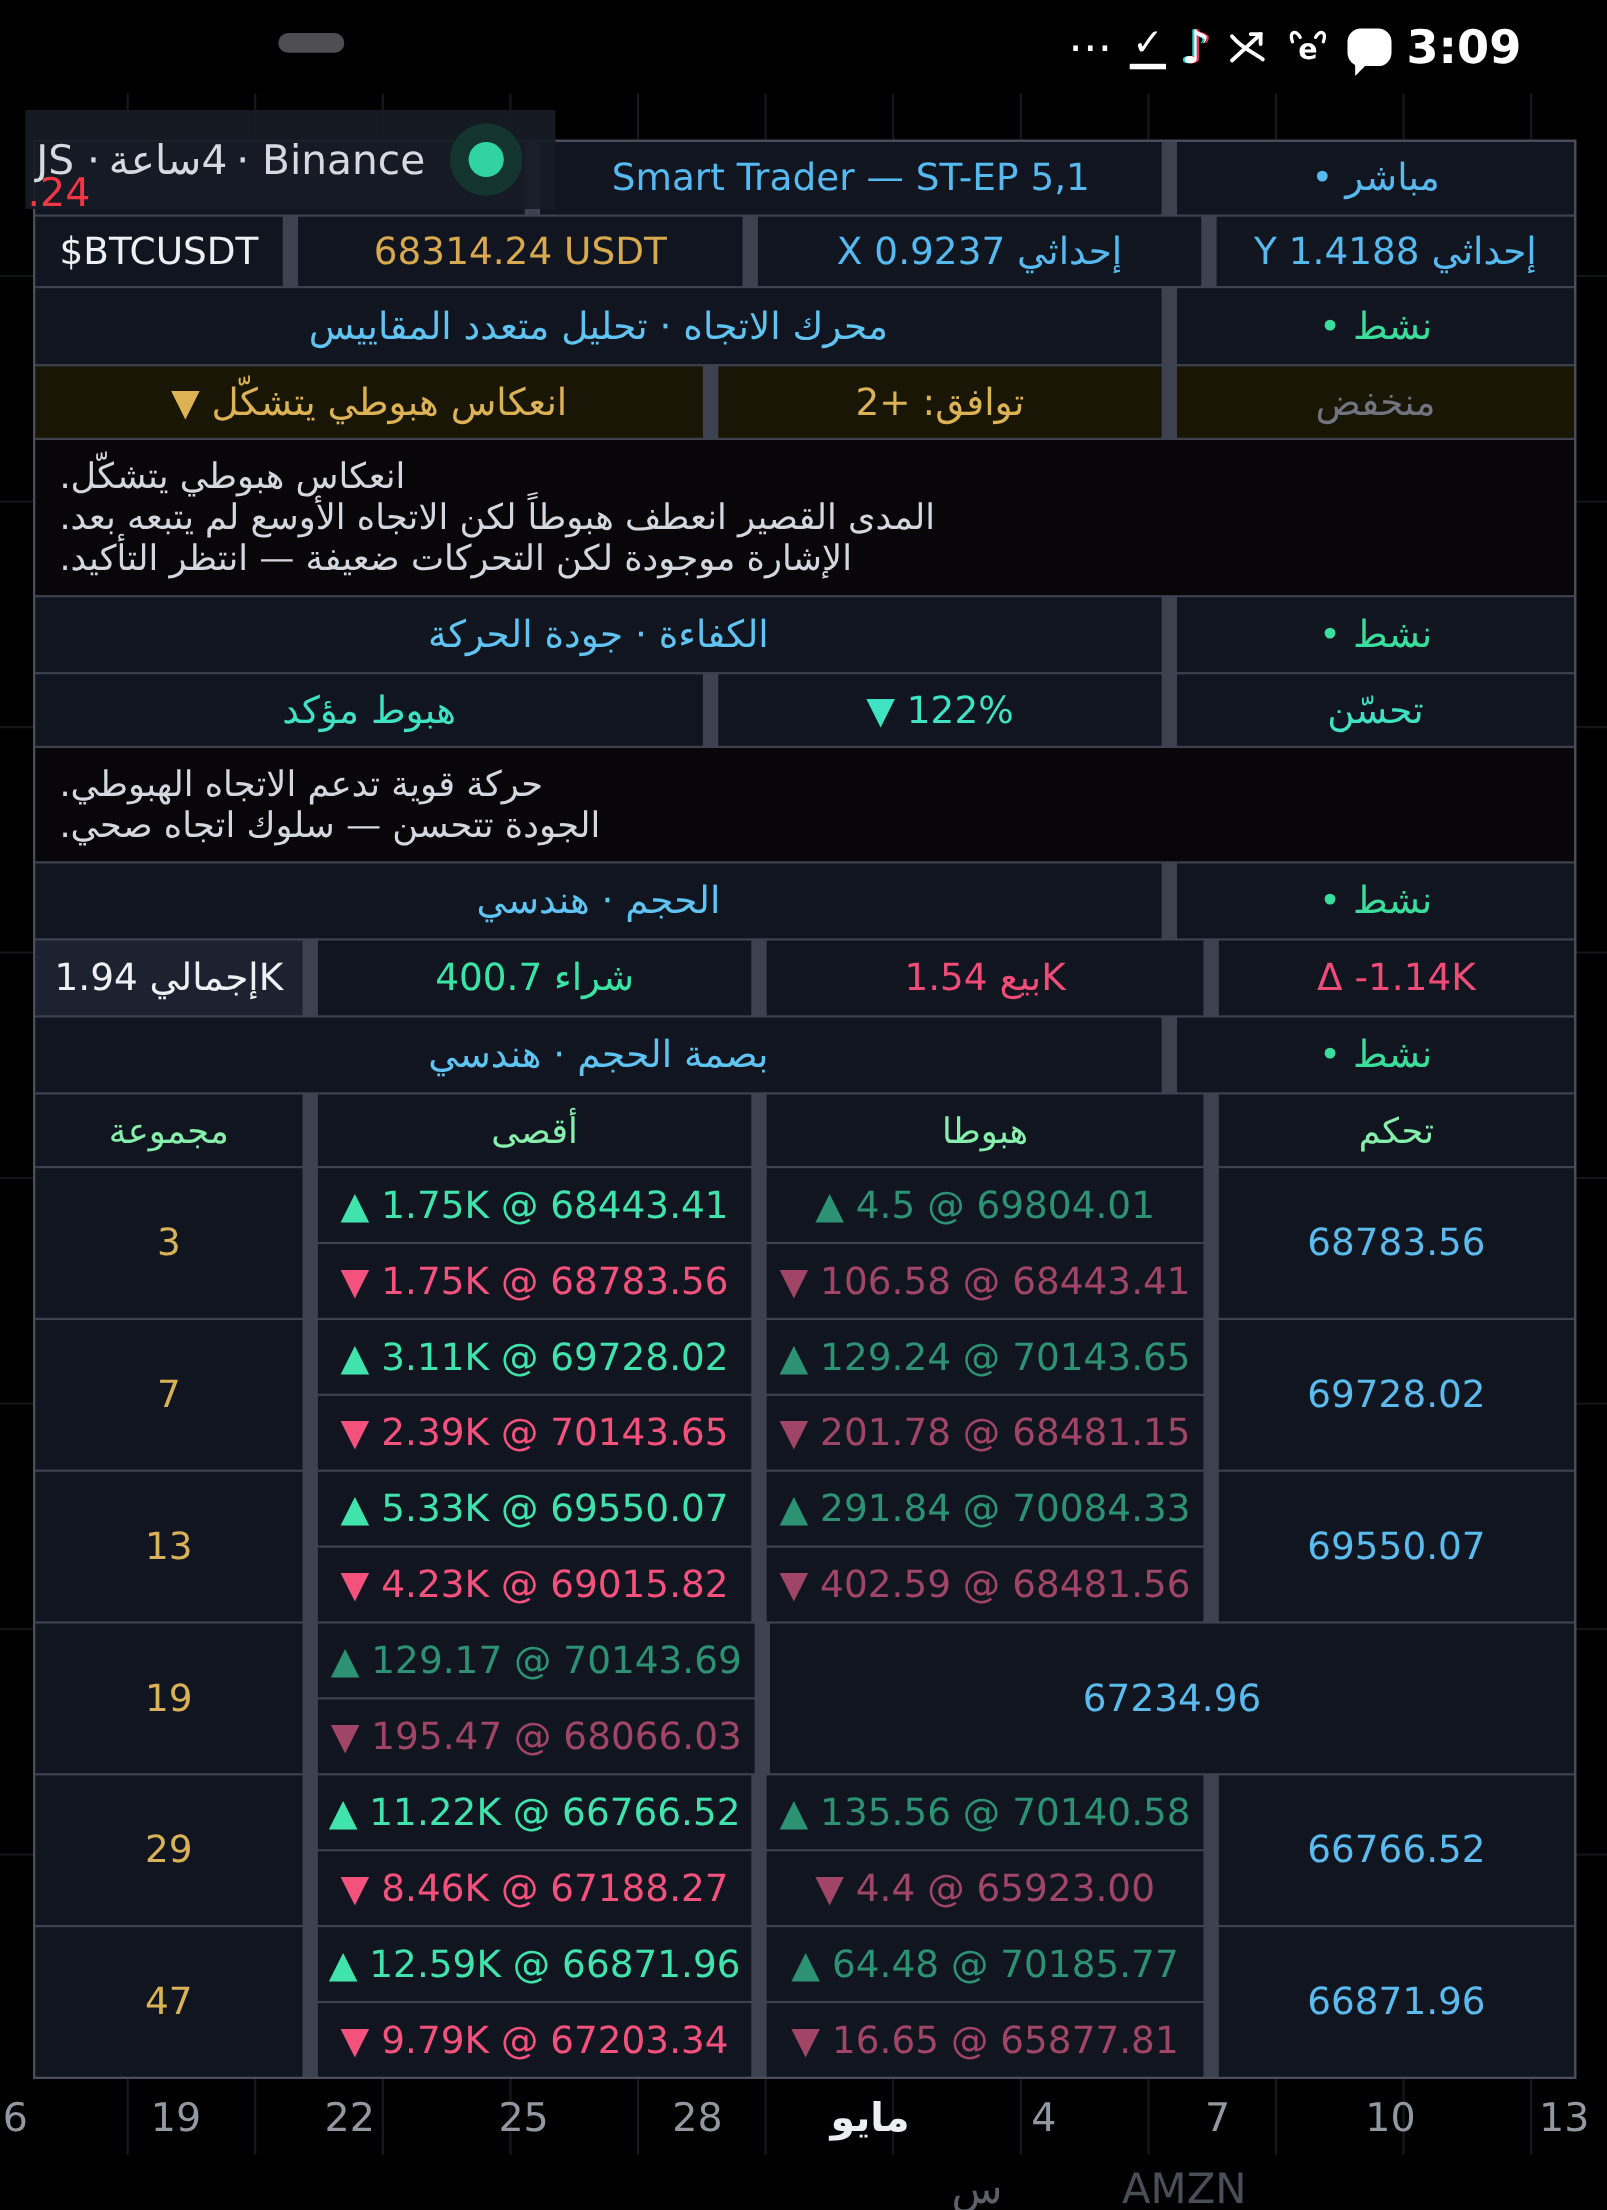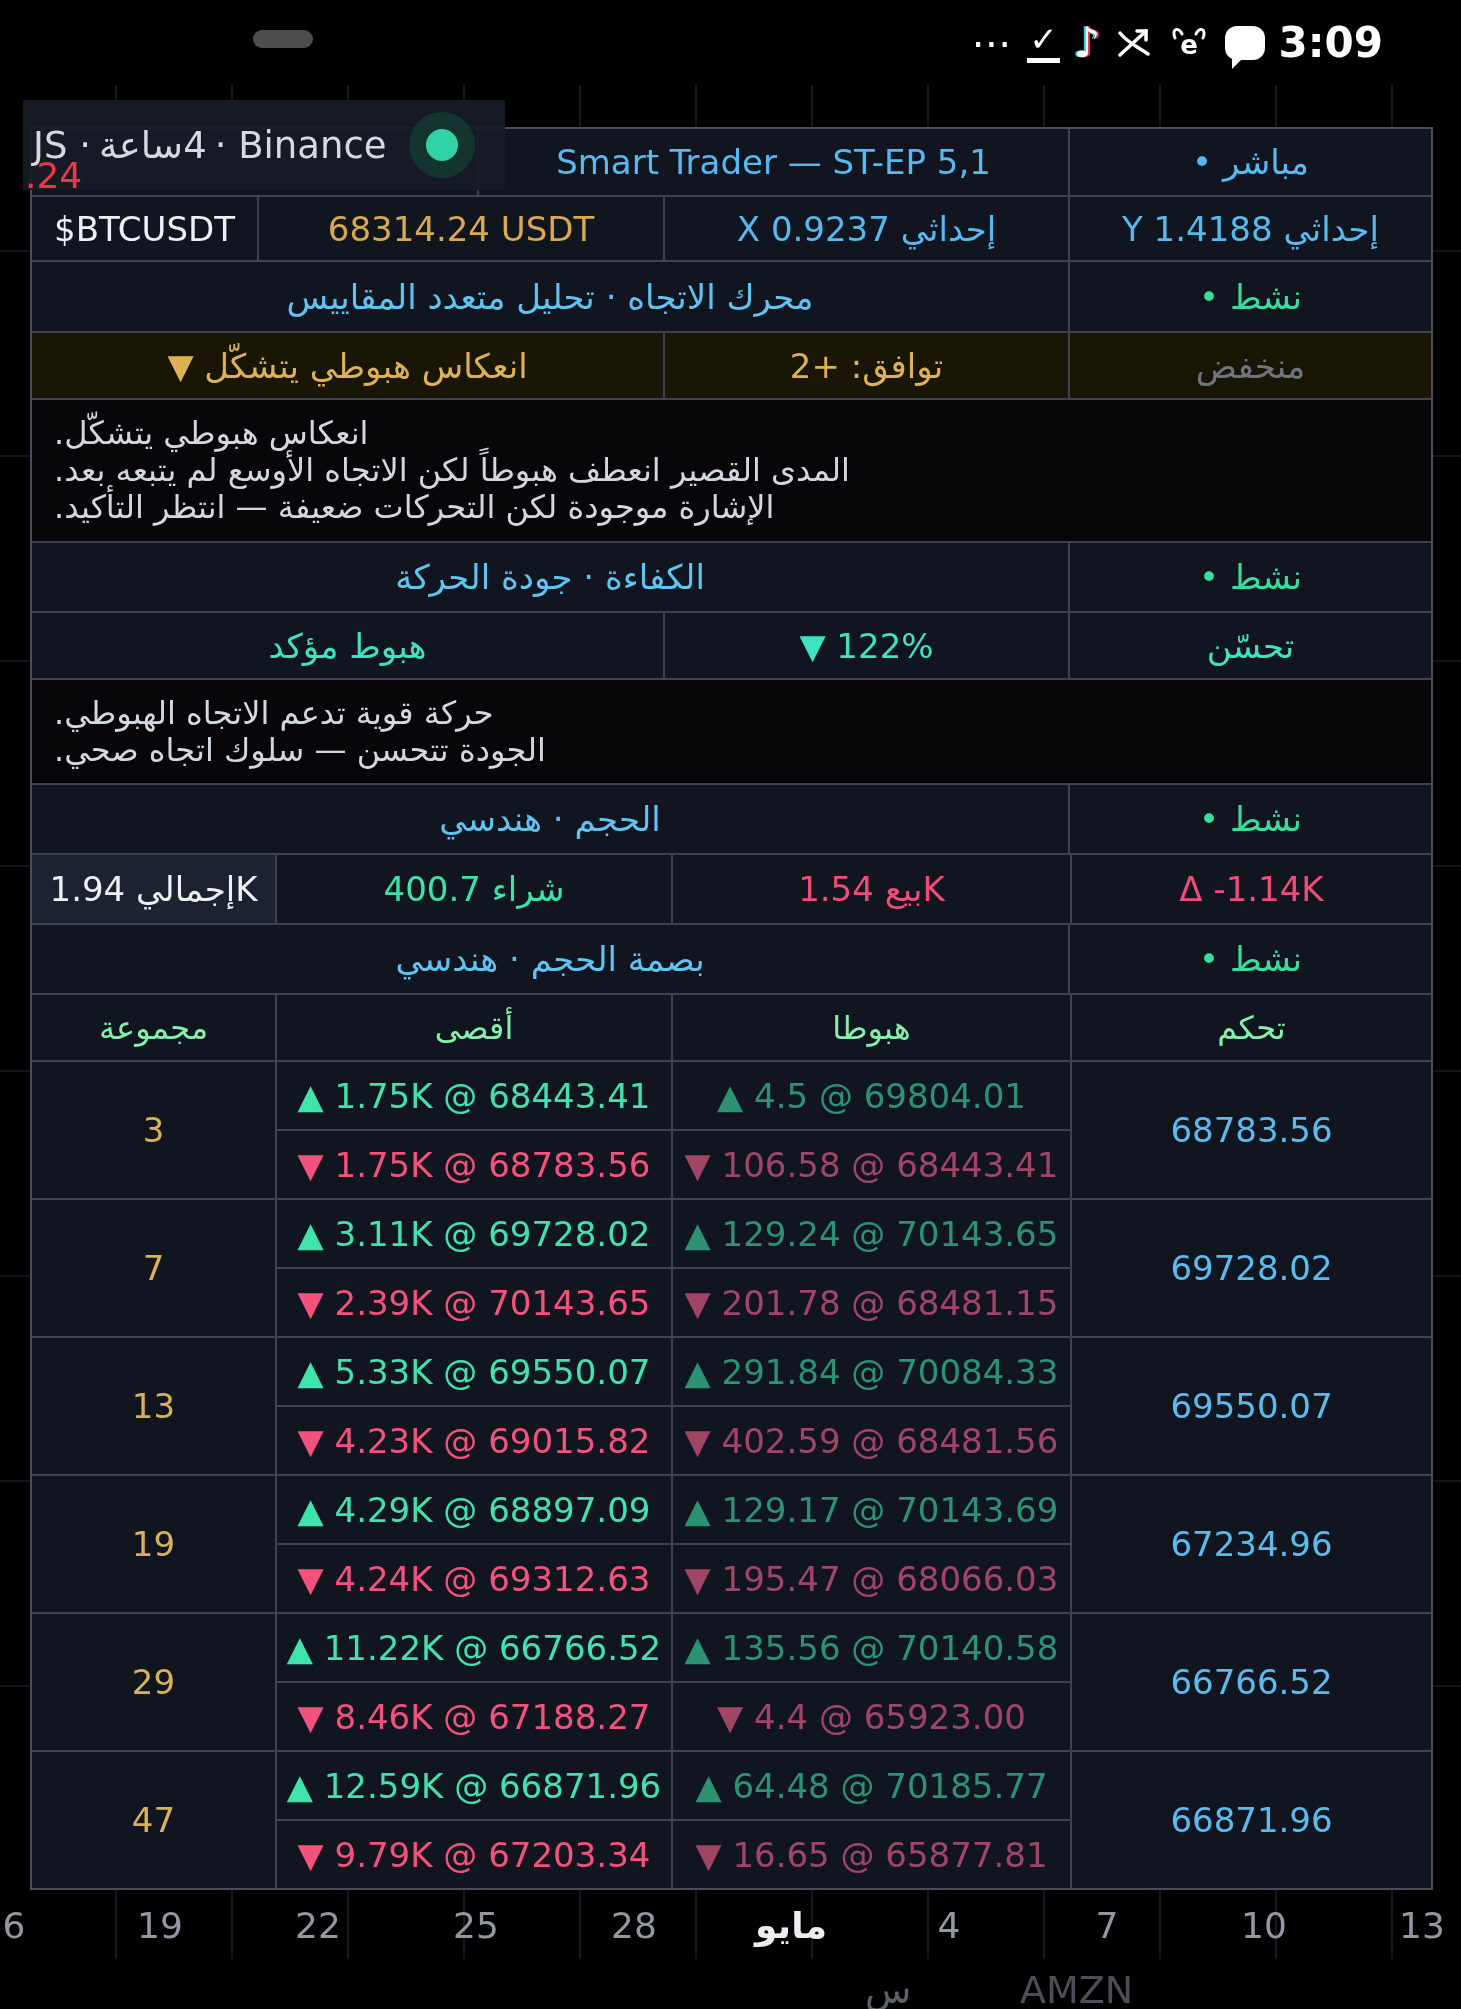--- a/index.html
+++ b/index.html
@@ -24,21 +24,21 @@
           background:rgba(23,27,37,.92);display:flex;align-items:center;padding:0 10px;
           font-size:37px;color:#d6d9e0;gap:8px;}
   .tealbtn{margin-left:14px;width:66px;height:66px;border-radius:50%;background:#14352f;
            display:flex;align-items:center;justify-content:center;flex:none;}
   .tealbtn i{display:block;width:32px;height:32px;border-radius:50%;background:#31d2a4;}
   .redlabel{position:absolute;left:0px;top:155px;z-index:6;color:#f23645;font-size:36px;padding-left:25px;}
   
   .panel{position:absolute;left:30px;top:127px;width:1403px;height:1763px;z-index:3;
          box-sizing:border-box;background:#3e4250;border:2px solid #4a4e5a;
          display:flex;flex-direction:column;gap:2px;overflow:hidden;}
-  .prow{display:flex;gap:2px;flex:none;}
+  .prow{display:flex;gap:14px;flex:none;}
   .c{background:#10151f;display:flex;align-items:center;justify-content:center;
      font-size:34px;flex:none;box-sizing:border-box;}
   .grow{flex:1 1 auto;}
   .rtl{direction:rtl;}
   .ltr{direction:ltr;}
   .amber{background:#1a1606;}
   .descblk{background:#090609;flex-direction:column;align-items:flex-end;justify-content:center;
            padding:6px 22px;font-size:32px;line-height:37px;color:#d3d7e0;direction:rtl;text-align:right;}
   .blue{color:#56baf0;} .cyan{color:#5fc4f2;} .goldt{color:#dcb254;} .pricegold{color:#d9a94f;}
   .stgreen{color:#3ade9c;} .mint{color:#3fe2c2;} .buyg{color:#3be3a4;} .pink{color:#f04c78;}
@@ -233,24 +233,20 @@
       </div>
       <div class="subcol" style="width:397px">
         <div class="c tgd ltr">▲ 291.84 @ 70084.33</div>
         <div class="c trd ltr">▼ 402.59 @ 68481.56</div>
       </div>
       <div class="c ctrl grow">69550.07</div>
     </div>
 
     <div class="prow grp">
       <div class="c gnum" style="width:243px">19</div>
-      <div class="subcol" style="width:394px">
-        <div class="c tg ltr">▲ 4.29K @ 68897.09</div>
-        <div class="c tr ltr">▼ 4.24K @ 69312.63</div>
-      </div>
       <div class="subcol" style="width:397px">
         <div class="c tgd ltr">▲ 129.17 @ 70143.69</div>
         <div class="c trd ltr">▼ 195.47 @ 68066.03</div>
       </div>
       <div class="c ctrl grow">67234.96</div>
     </div>
 
     <div class="prow grp">
       <div class="c gnum" style="width:243px">29</div>
       <div class="subcol" style="width:394px">

